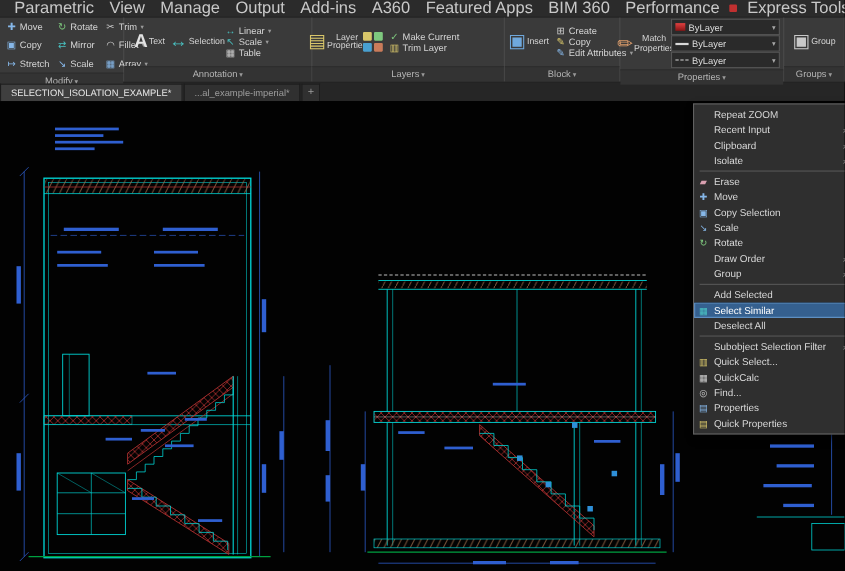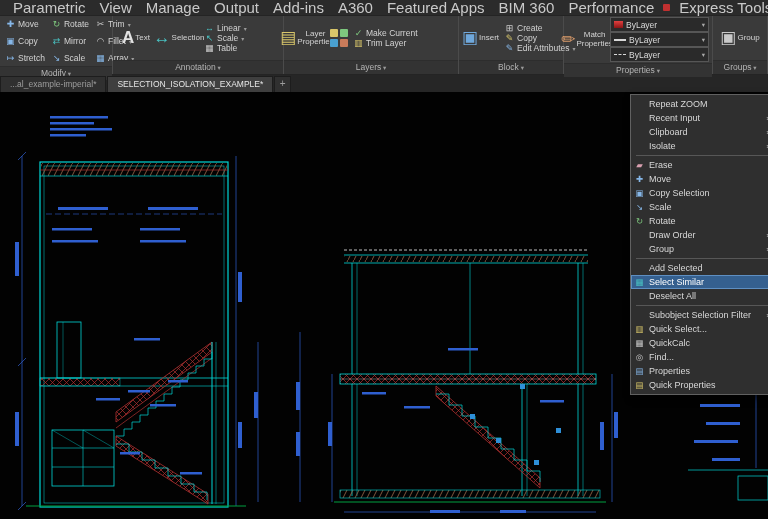--- a/index.html
+++ b/index.html
@@ -271,22 +271,22 @@
         <div class="bigbtn">
             <span class="bigico i-group"></span>
             <span>Group</span>
           </div>
       </div>
       <div class="panel-label">Groups</div>
     </div>
   </div>
 
   <div class="tabbar">
+    <div class="tab active">SELECTION_ISOLATION_EXAMPLE*</div>
     <div class="tab">...al_example-imperial*</div>
-    <div class="tab active">SELECTION_ISOLATION_EXAMPLE*</div>
     <div class="tab-new">+</div>
   </div>
 
   <div class="canvas">
     <svg width="768" height="429" viewBox="0 0 768 429">
       <defs>
         <pattern id="tanHatch" width="6" height="12" patternUnits="userSpaceOnUse">
           <line x1="0" y1="12" x2="6" y2="0" stroke="#9a6a4a" stroke-width="0.8"></line>
         </pattern>
         <pattern id="redX" width="7" height="7" patternUnits="userSpaceOnUse">

